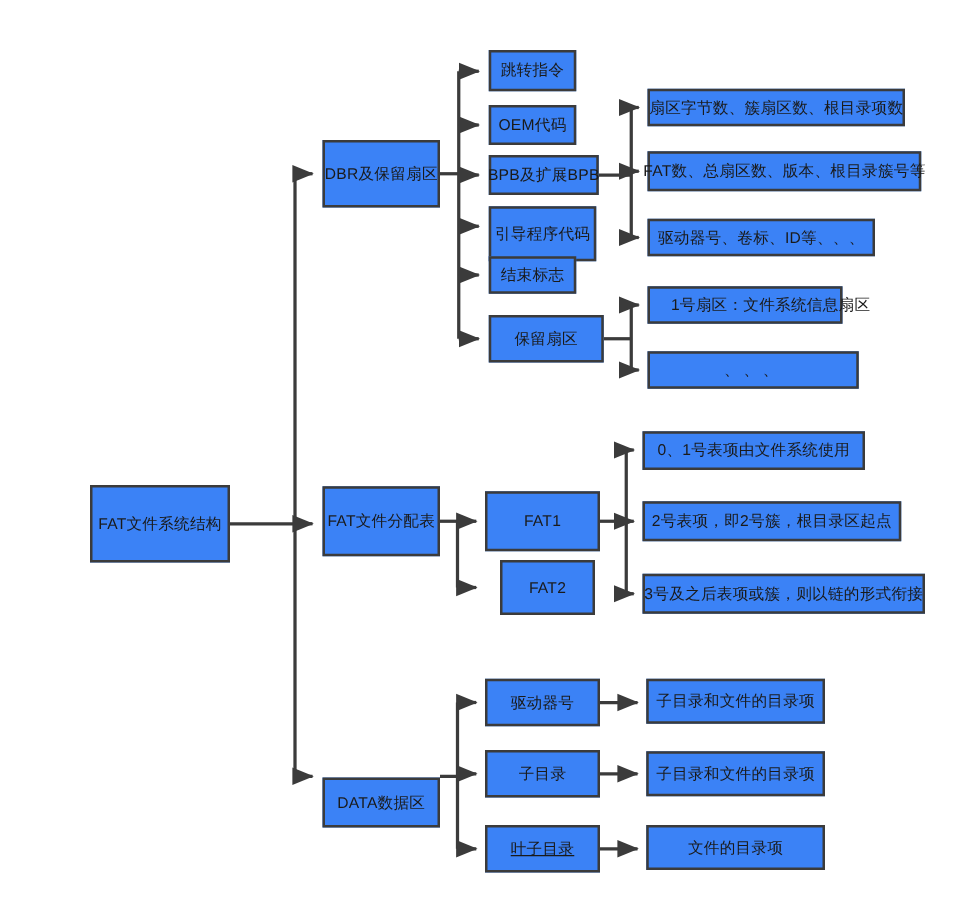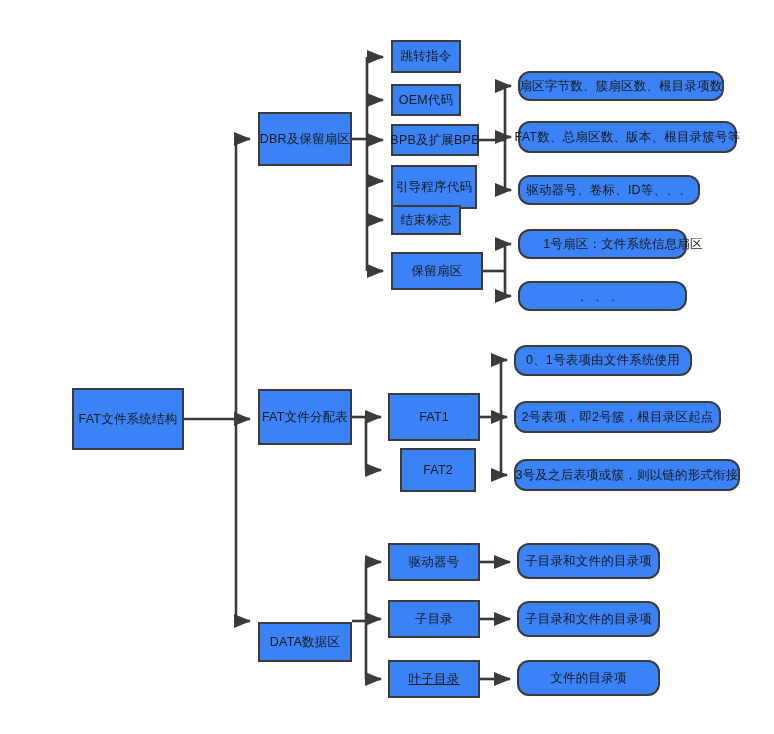--- a/index.html
+++ b/index.html
@@ -29,21 +29,21 @@
     align-items: center;
     justify-content: center;
     text-align: center;
     color: #1a1a1a;
     font-size: 12.5px;
     line-height: 1.15;
     letter-spacing: 0.2px;
     white-space: nowrap;
     padding: 0 4px;
   }
-  .node.wide { font-size: 12.5px; border-radius: 12px; }
+  .node.wide { font-size: 12.5px; }
   .node.dots { letter-spacing: 3px; }
 </style>
 </head>
 <body>
 
 <div id="canvas">
 
   <svg class="edges" viewBox="0 0 774 734">
     <defs>
       <marker id="arrow" markerWidth="7" markerHeight="7" refX="6.2" refY="3" orient="auto" markerUnits="strokeWidth">
@@ -110,21 +110,21 @@
   <div class="node" style="left: 391px; top: 84px; width: 70px; height: 32px; text-align: center;">OEM代码</div>
   <div class="node" style="left: 391px; top: 124px; width: 88px; height: 32px;">BPB及扩展BPB</div>
   <div class="node" style="left: 391px; top: 165px; width: 86px; height: 44px;">引导程序代码</div>
   <div class="node" style="left: 391px; top: 205px; width: 70px; height: 30px;">结束标志</div>
   <div class="node" style="left: 391px; top: 252px; width: 92px; height: 38px;">保留扇区</div>
 
   <div class="node wide" style="left: 518px; top: 71px; width: 206px; height: 30px;">扇区字节数、簇扇区数、根目录项数</div>
   <div class="node wide" style="left: 518px; top: 121px; width: 219px; height: 32px;">FAT数、总扇区数、版本、根目录簇号等</div>
   <div class="node wide" style="left: 518px; top: 175px; width: 182px; height: 30px;">驱动器号、卷标、ID等、、、</div>
 
-  <div class="node wide" style="left: 518px; top: 229px; width: 169px; height: 30px; padding-left: 45px;">1号扇区：文件系统信息扇区</div>
+  <div class="node wide" style="left: 518px; top: 229px; width: 156px; height: 30px; padding-left: 45px;">1号扇区：文件系统信息扇区</div>
   <div class="node wide dots" style="left: 518px; top: 281px; width: 169px; height: 30px;">、、、</div>
 
   <div class="node" style="left: 388px; top: 393px; width: 92px; height: 48px;">FAT1</div>
   <div class="node" style="left: 388px; top: 448px; width: 76px; height: 44px; margin-left: 12px;">FAT2</div>
 
   <div class="node wide" style="left: 514px; top: 345px; width: 178px; height: 31px;">0、1号表项由文件系统使用</div>
   <div class="node wide" style="left: 514px; top: 401px; width: 207px; height: 32px;">2号表项，即2号簇，根目录区起点</div>
   <div class="node wide" style="left: 514px; top: 459px; width: 226px; height: 32px;">3号及之后表项或簇，则以链的形式衔接</div>
 
   <div class="node" style="left: 388px; top: 543px; width: 92px; height: 38px;">驱动器号</div>

